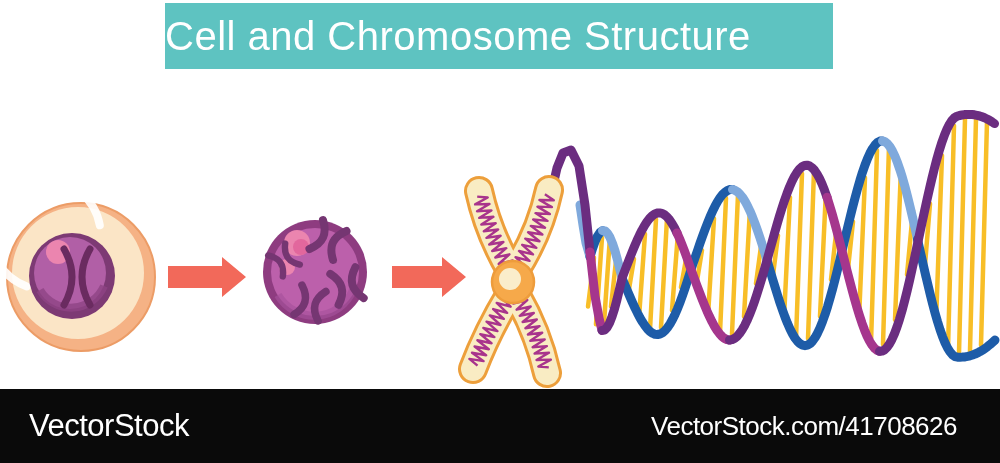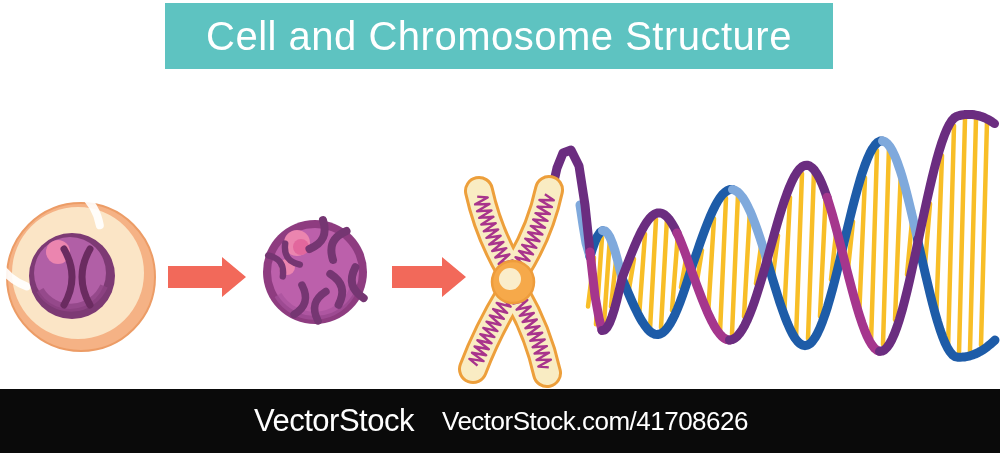--- a/index.html
+++ b/index.html
@@ -1,25 +1,25 @@
 <!DOCTYPE html>
 <html><head>
 <meta charset="utf-8">
 <style>
   html,body{margin:0;padding:0;background:#ffffff;}
   body{width:1000px;height:463px;position:relative;overflow:hidden;
        font-family:"Liberation Sans", sans-serif;}
   .stage{position:absolute;inset:0;}
   .banner{position:absolute;left:165px;top:3px;width:668px;height:66px;
-          display:flex;align-items:center;justify-content:center;}
+          display:flex;align-items:center;justify-content:flex-start;}
   .banner span{color:#fff;font-size:40px;font-weight:400;letter-spacing:0.5px;white-space:nowrap;}
   svg#fig{position:absolute;left:0;top:0;}
-  .footer{position:absolute;left:0;top:389px;width:1000px;height:64px;
-          display:flex;align-items:center;justify-content:center;
-          box-sizing:border-box;padding:0 27px 0 29px;}
+  .footer{position:absolute;left:0;top:389px;width:1000px;height:74px;
+          display:flex;align-items:center;justify-content:space-between;
+          box-sizing:border-box;padding:0 43px 0 29px;}
   .footer .logo{color:#fff;font-size:31px;letter-spacing:-0.5px;}
   .footer .credit{color:#fff;font-size:26px;letter-spacing:-0.5px;margin-left:28px;}
 </style>
 </head>
 <body>
 
 <div class="stage">
 
   <div class="banner" style="background: rgb(94, 195, 193);">
     <span>Cell and Chromosome Structure</span>

